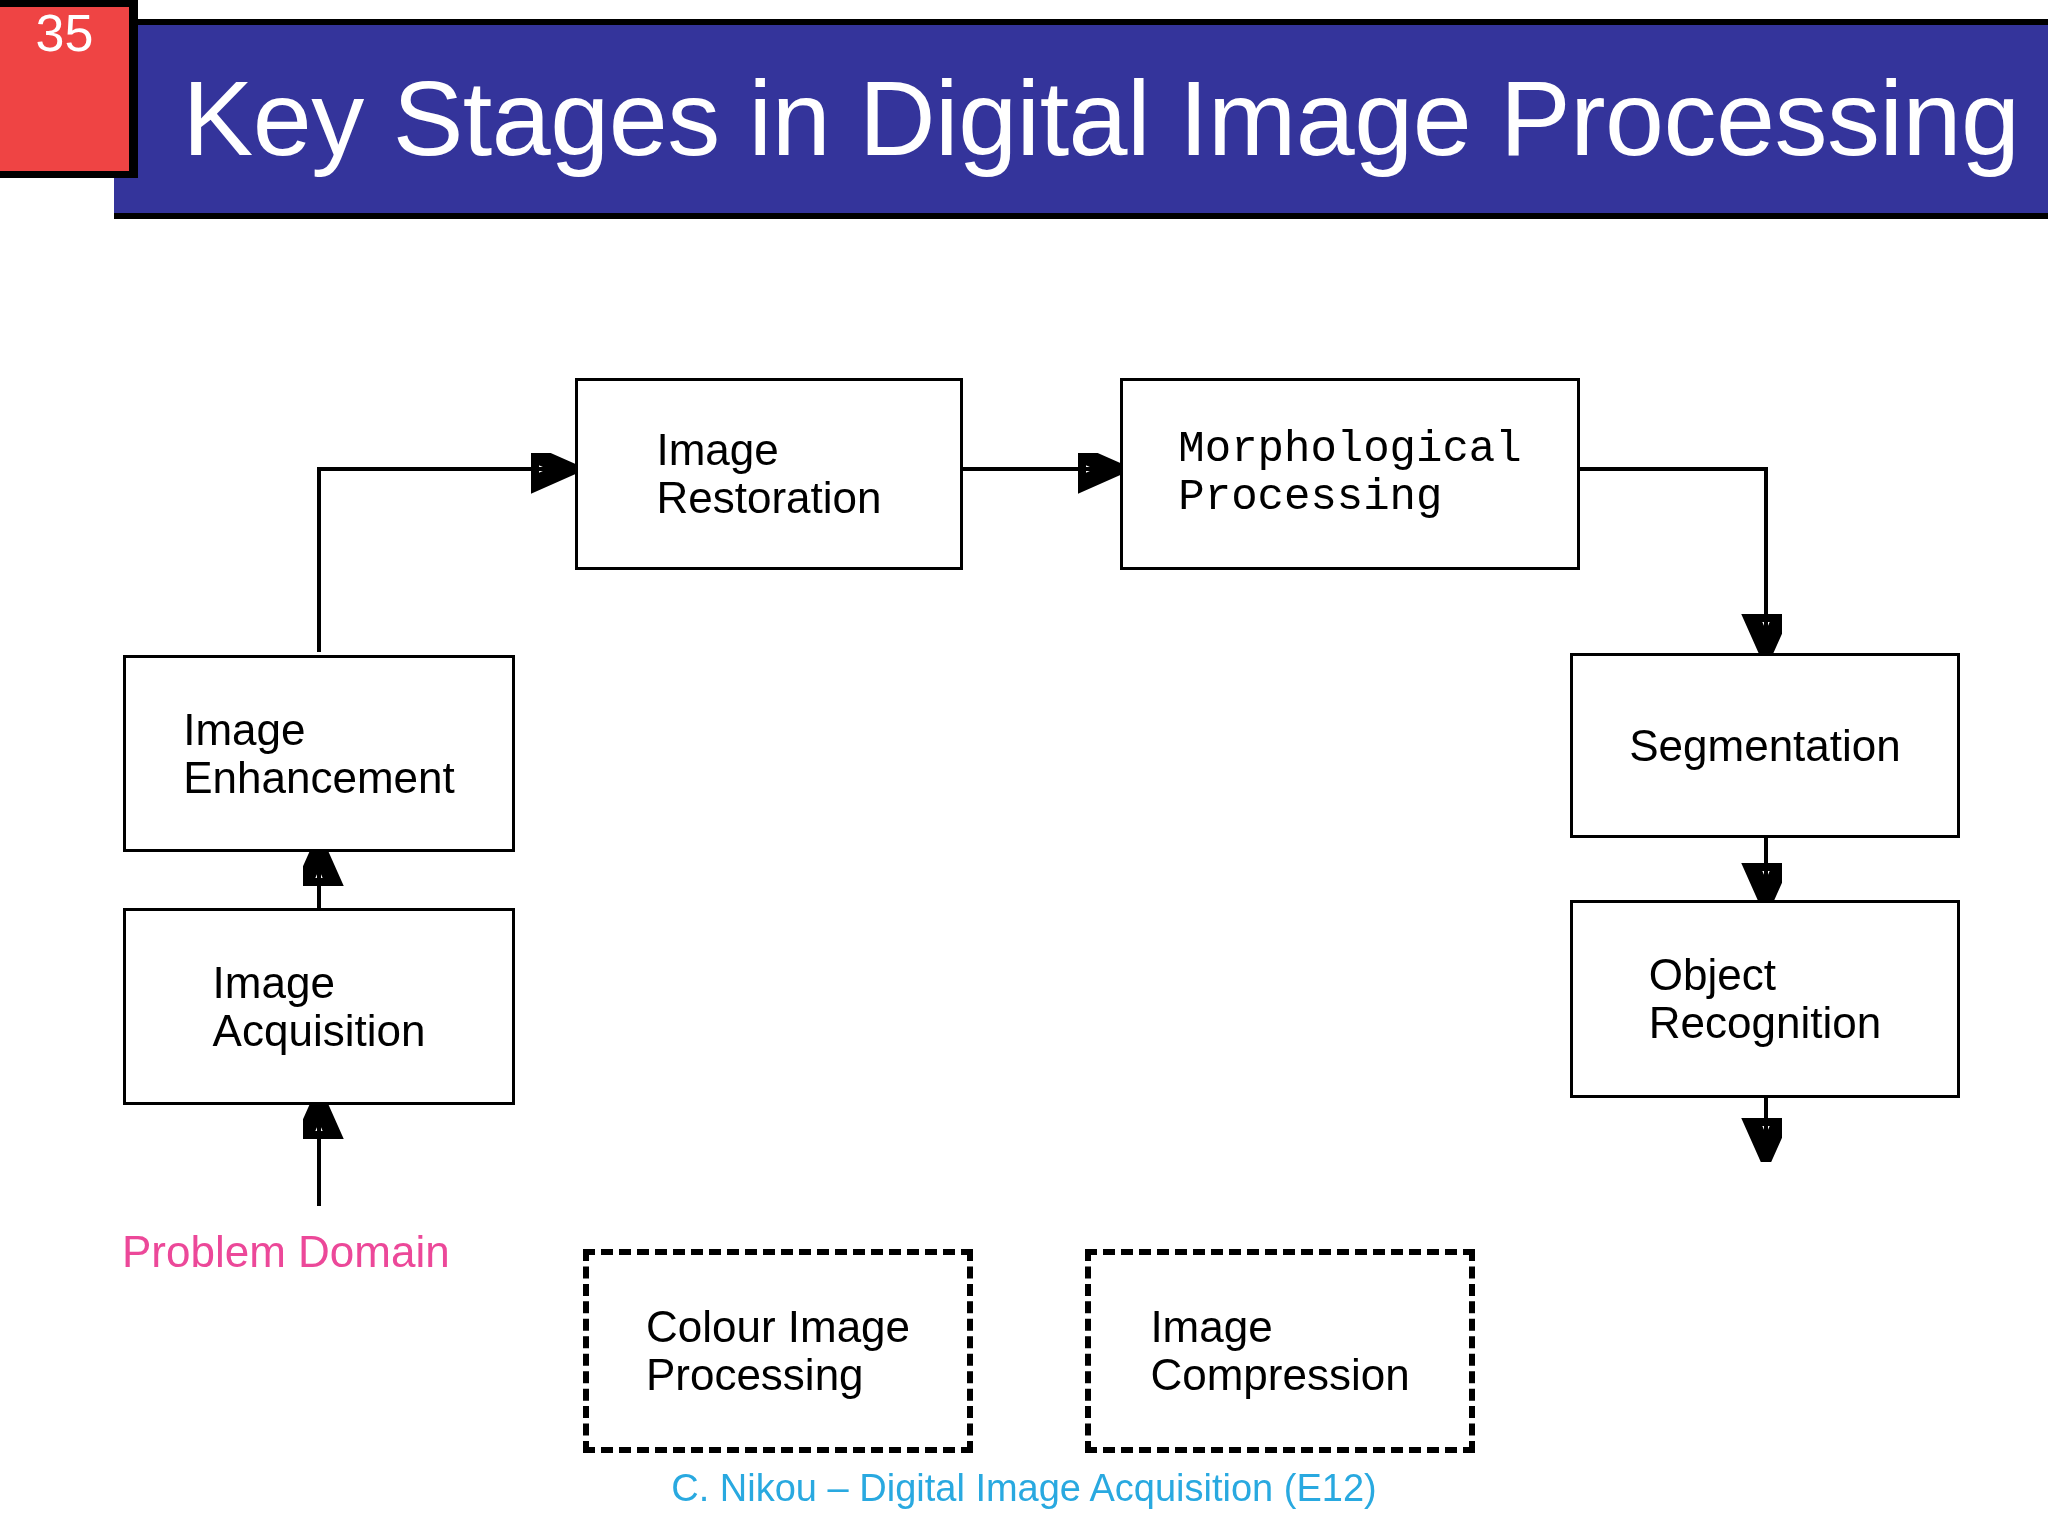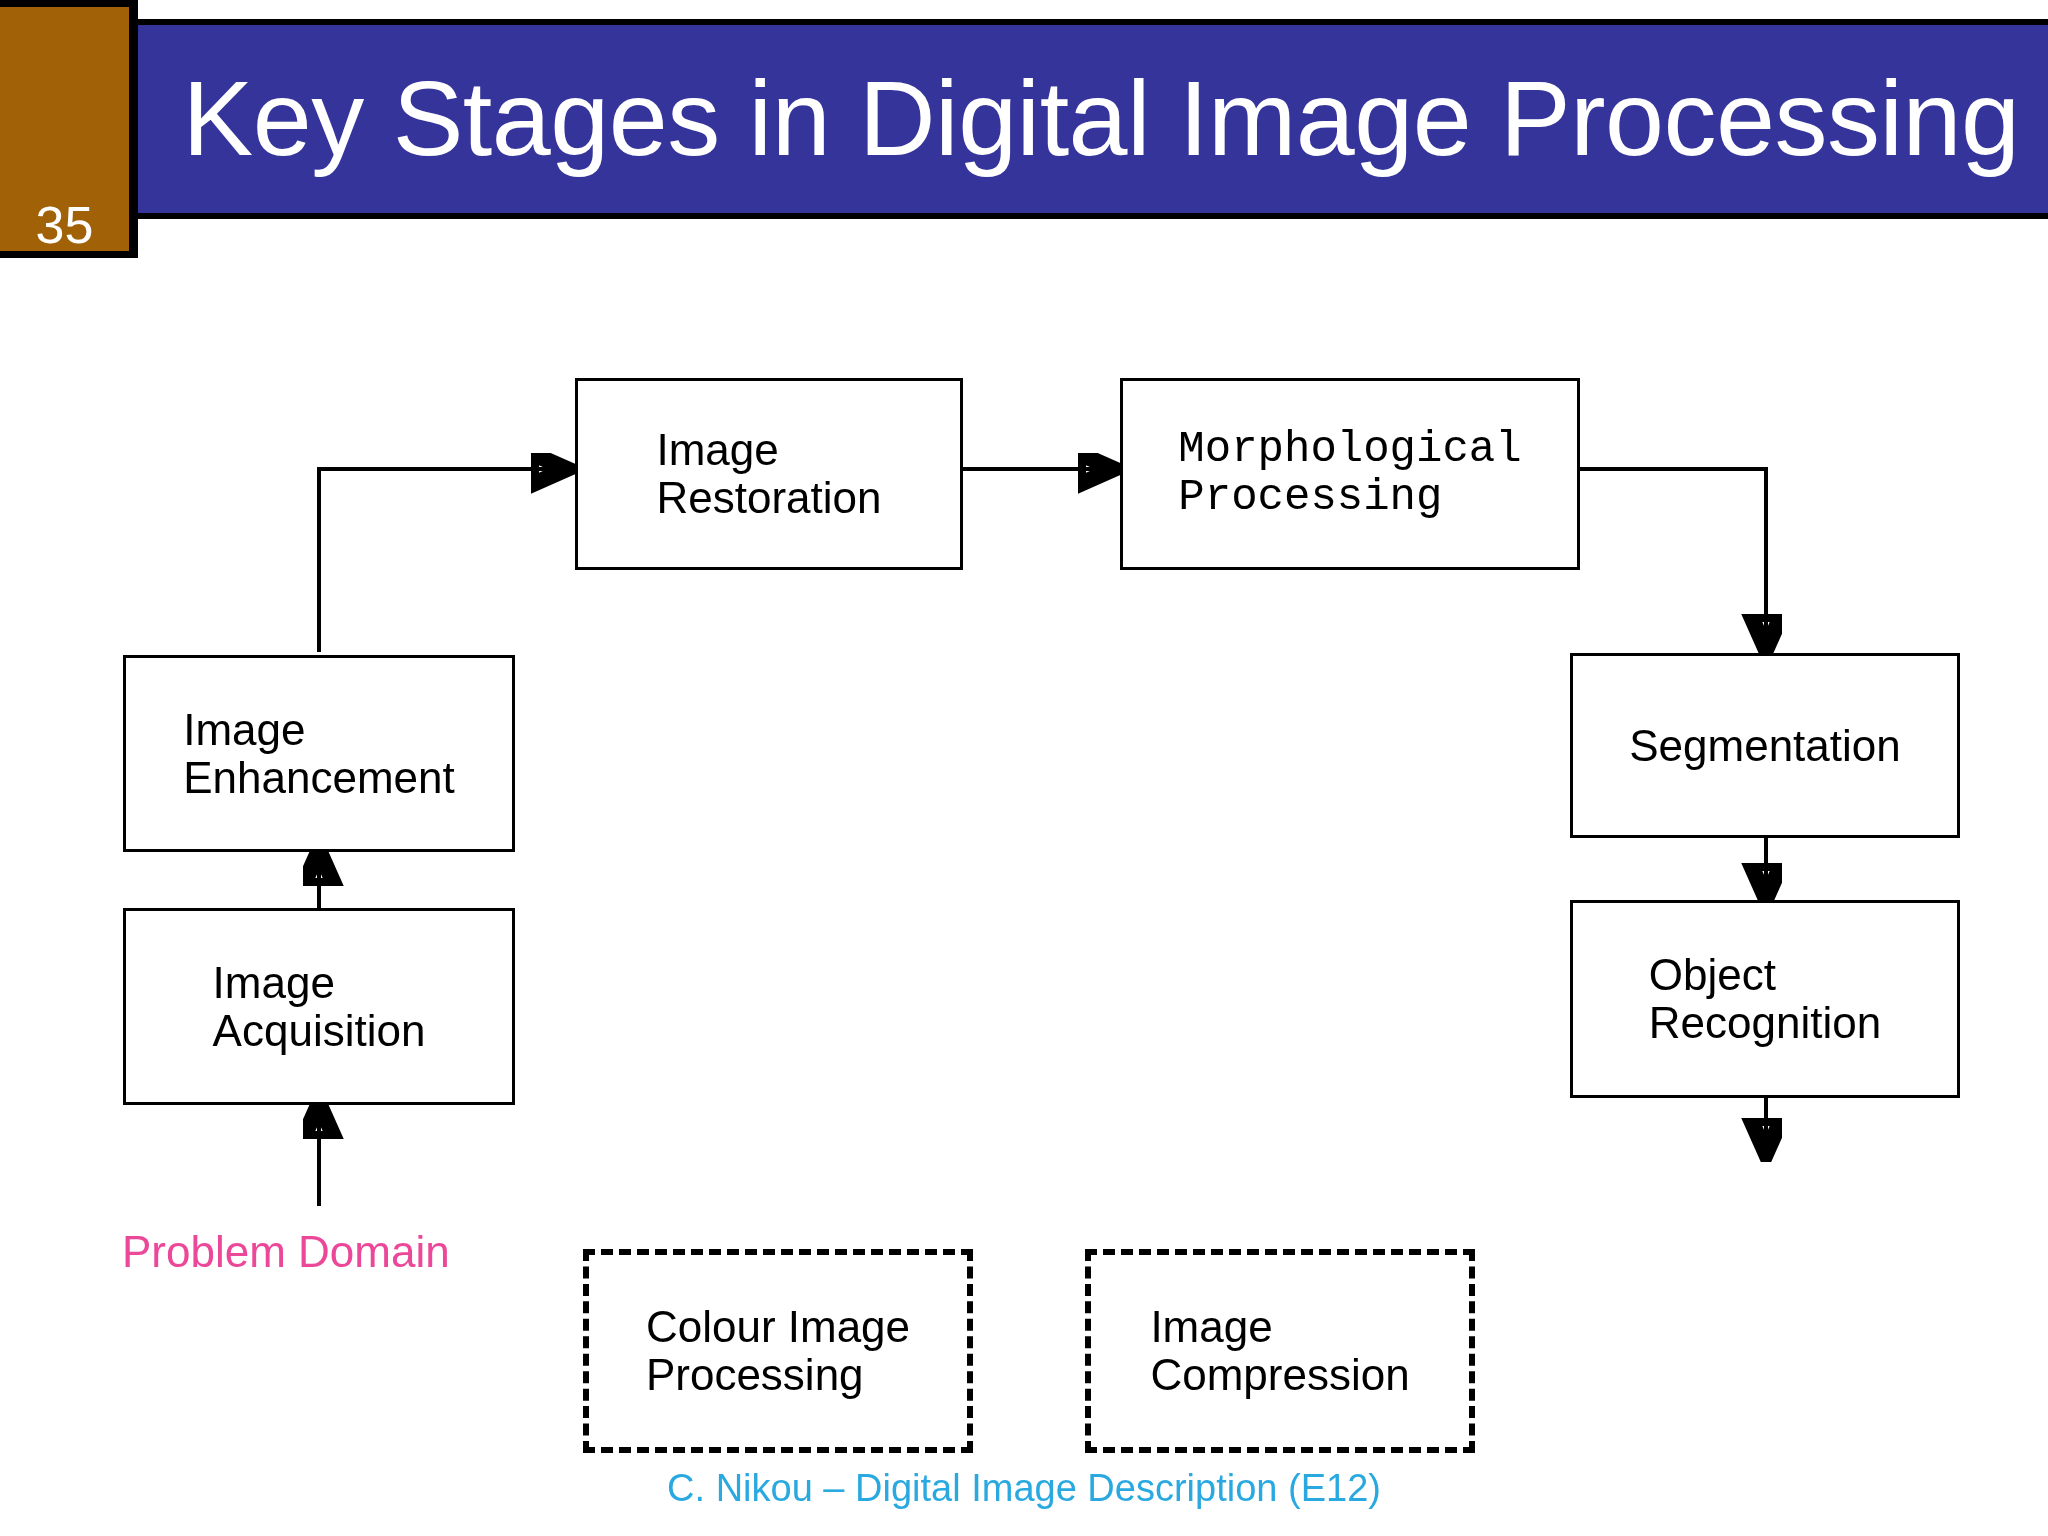--- a/index.html
+++ b/index.html
@@ -26,28 +26,28 @@
     left: 0;
     top: 0;
     width: 2048px;
     height: 278px;
   }
   .slide-number-box {
     position: absolute;
     left: 0;
     top: 0;
     width: 138px;
-    height: 258px;
-    background: #a16207;
+    height: 178px;
+    background: #ef4444;
     border-top: 7px solid #000000;
     border-bottom: 7px solid #000000;
     border-right: 9px solid #000000;
     box-sizing: border-box;
     display: flex;
-    align-items: flex-end;
+    align-items: flex-start;
     justify-content: center;
   }
   .slide-number-text {
     color: #ffffff;
     font-size: 52px;
     line-height: 1;
     font-family: "Liberation Sans", "DejaVu Sans", sans-serif;
   }
   .title-bar {
     position: absolute;
@@ -201,15 +201,15 @@
 Processing</span>
   </div>
 
   <div class="node dashed" style="left:1085px; top:1249px; width:390px; height:204px;">
     <span class="node-label">Image
 Compression</span>
   </div>
 
   <span class="free-text" style="left:122px; top:1228px;">Problem Domain</span>
 
-  <div class="footer-text">C. Nikou – Digital Image Description (E12)</div>
+  <div class="footer-text">C. Nikou – Digital Image Acquisition (E12)</div>
 
 </div>
 
 </body></html>

